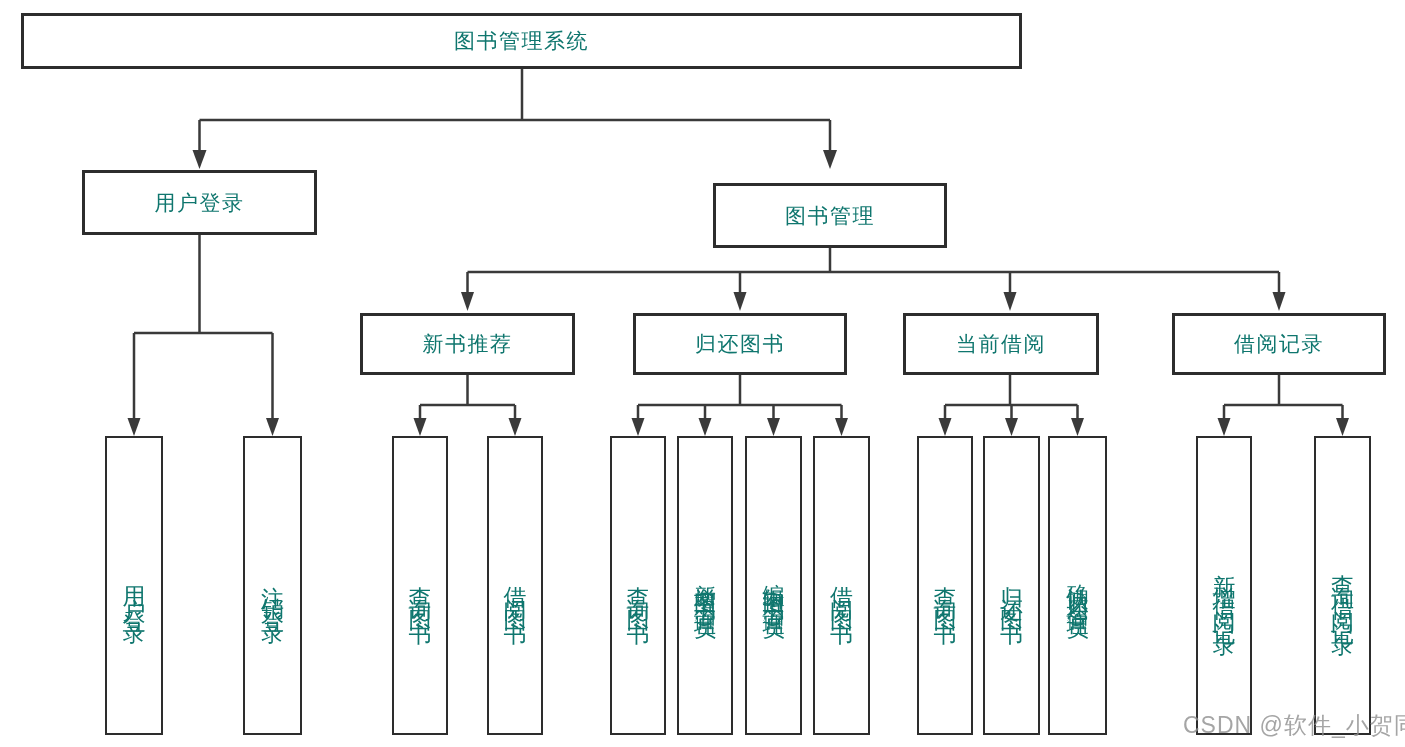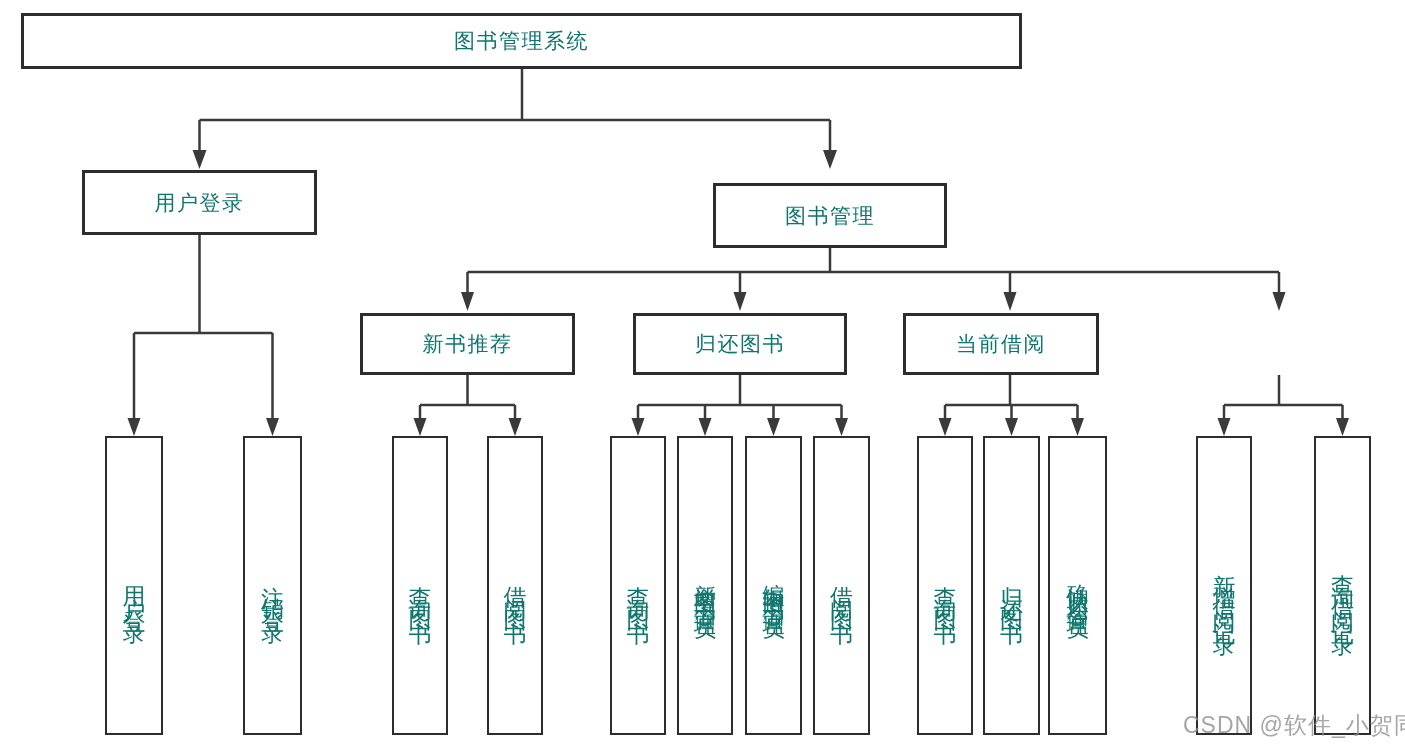--- a/index.html
+++ b/index.html
@@ -83,20 +83,23 @@
 
   <div class="node h-node" style="left:360px;top:313px;width:215px;height:62px">
     <span>新书推荐</span>
   </div>
   <div class="node h-node" style="left:633px;top:313px;width:214px;height:62px">
     <span>归还图书</span>
   </div>
   <div class="node h-node" style="left:903px;top:313px;width:196px;height:62px">
     <span>当前借阅</span>
   </div>
+  <div class="node h-node" style="left:1172px;top:313px;width:214px;height:62px">
+    <span>借阅记录</span>
+  </div>
 
   <div class="node leaf" style="left:105px;top:436px;width:58px;height:299px">
     <span>用户登录</span>
   </div>
   <div class="node leaf" style="left:243px;top:436px;width:59px;height:299px">
     <span>注销登录</span>
   </div>
   <div class="node leaf" style="left:392px;top:436px;width:56px;height:299px">
     <span>查询图书</span>
   </div>

